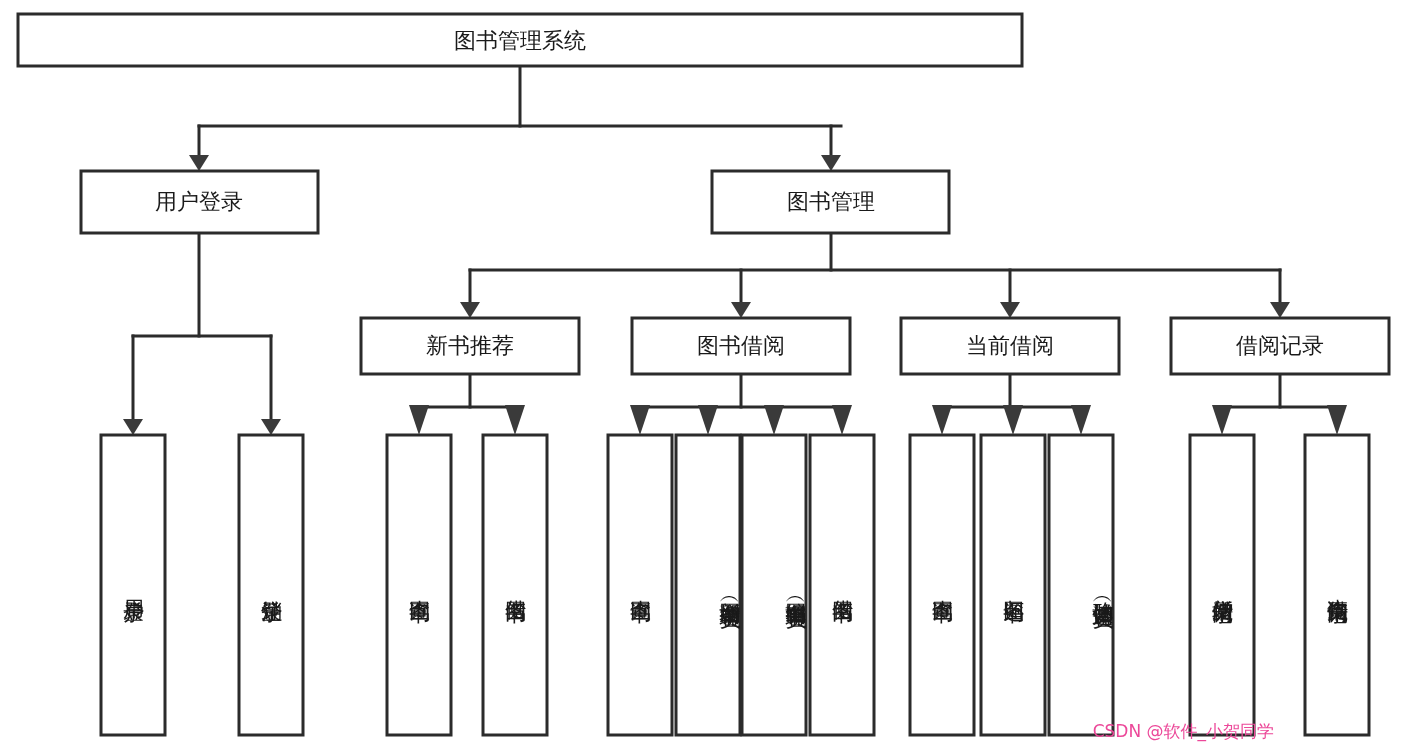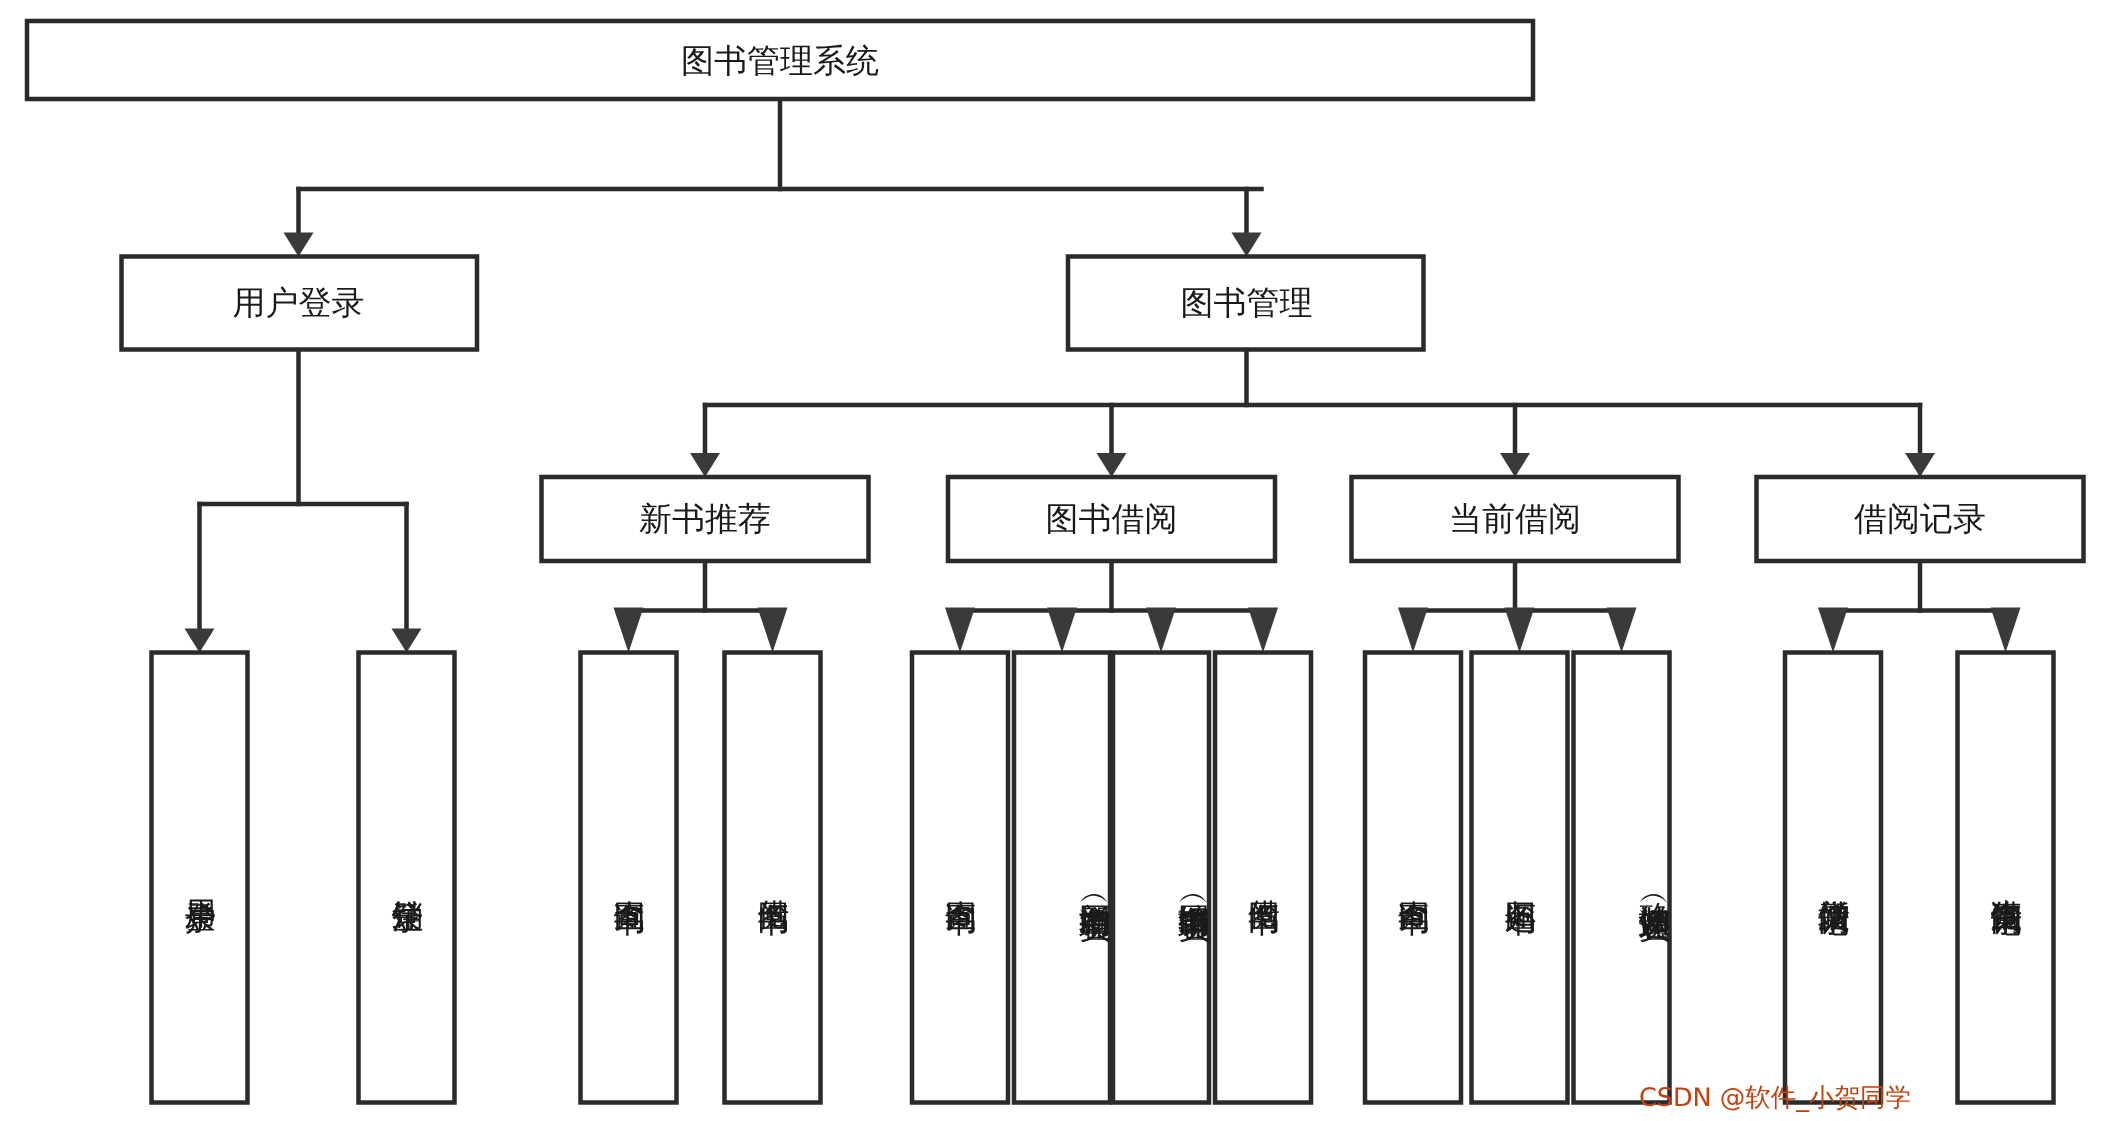--- a/index.html
+++ b/index.html
@@ -68,21 +68,21 @@
     letter-spacing: 1px;
     white-space: nowrap;
     text-align: center;
   }
   .watermark {
     position: absolute;
     right: 8px;
     bottom: 4px;
     font-family: "DejaVu Sans", "Liberation Sans", sans-serif;
     font-size: 17px;
-    color: #c2410c;
+    color: #ec4899;
     white-space: nowrap;
     user-select: none;
   }
 </style>
 </head>
 <body>
 
 <div id="diagram-root">
 
   <svg class="diagram-canvas" viewBox="0 0 1405 747">

